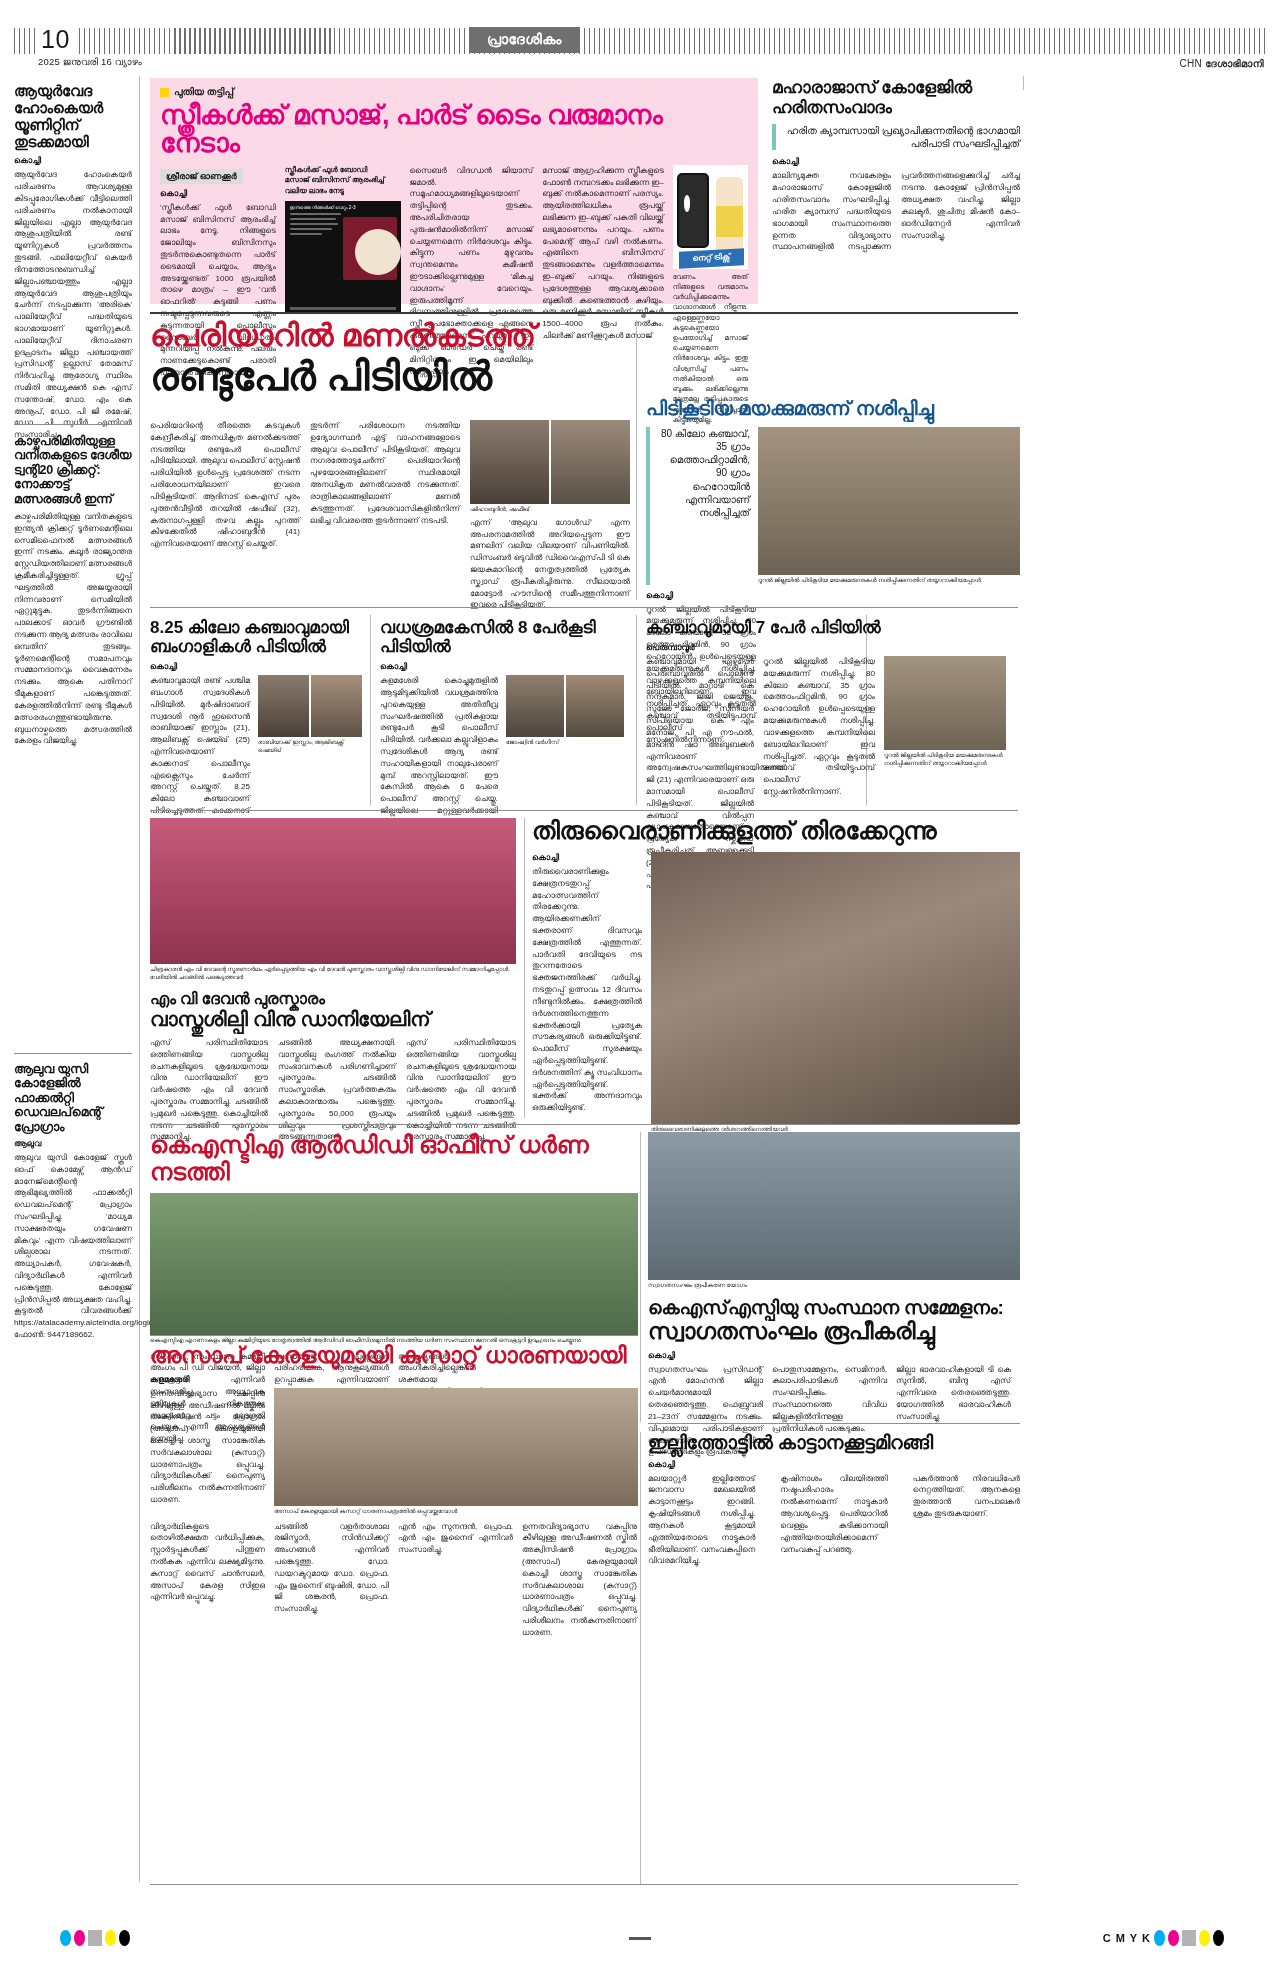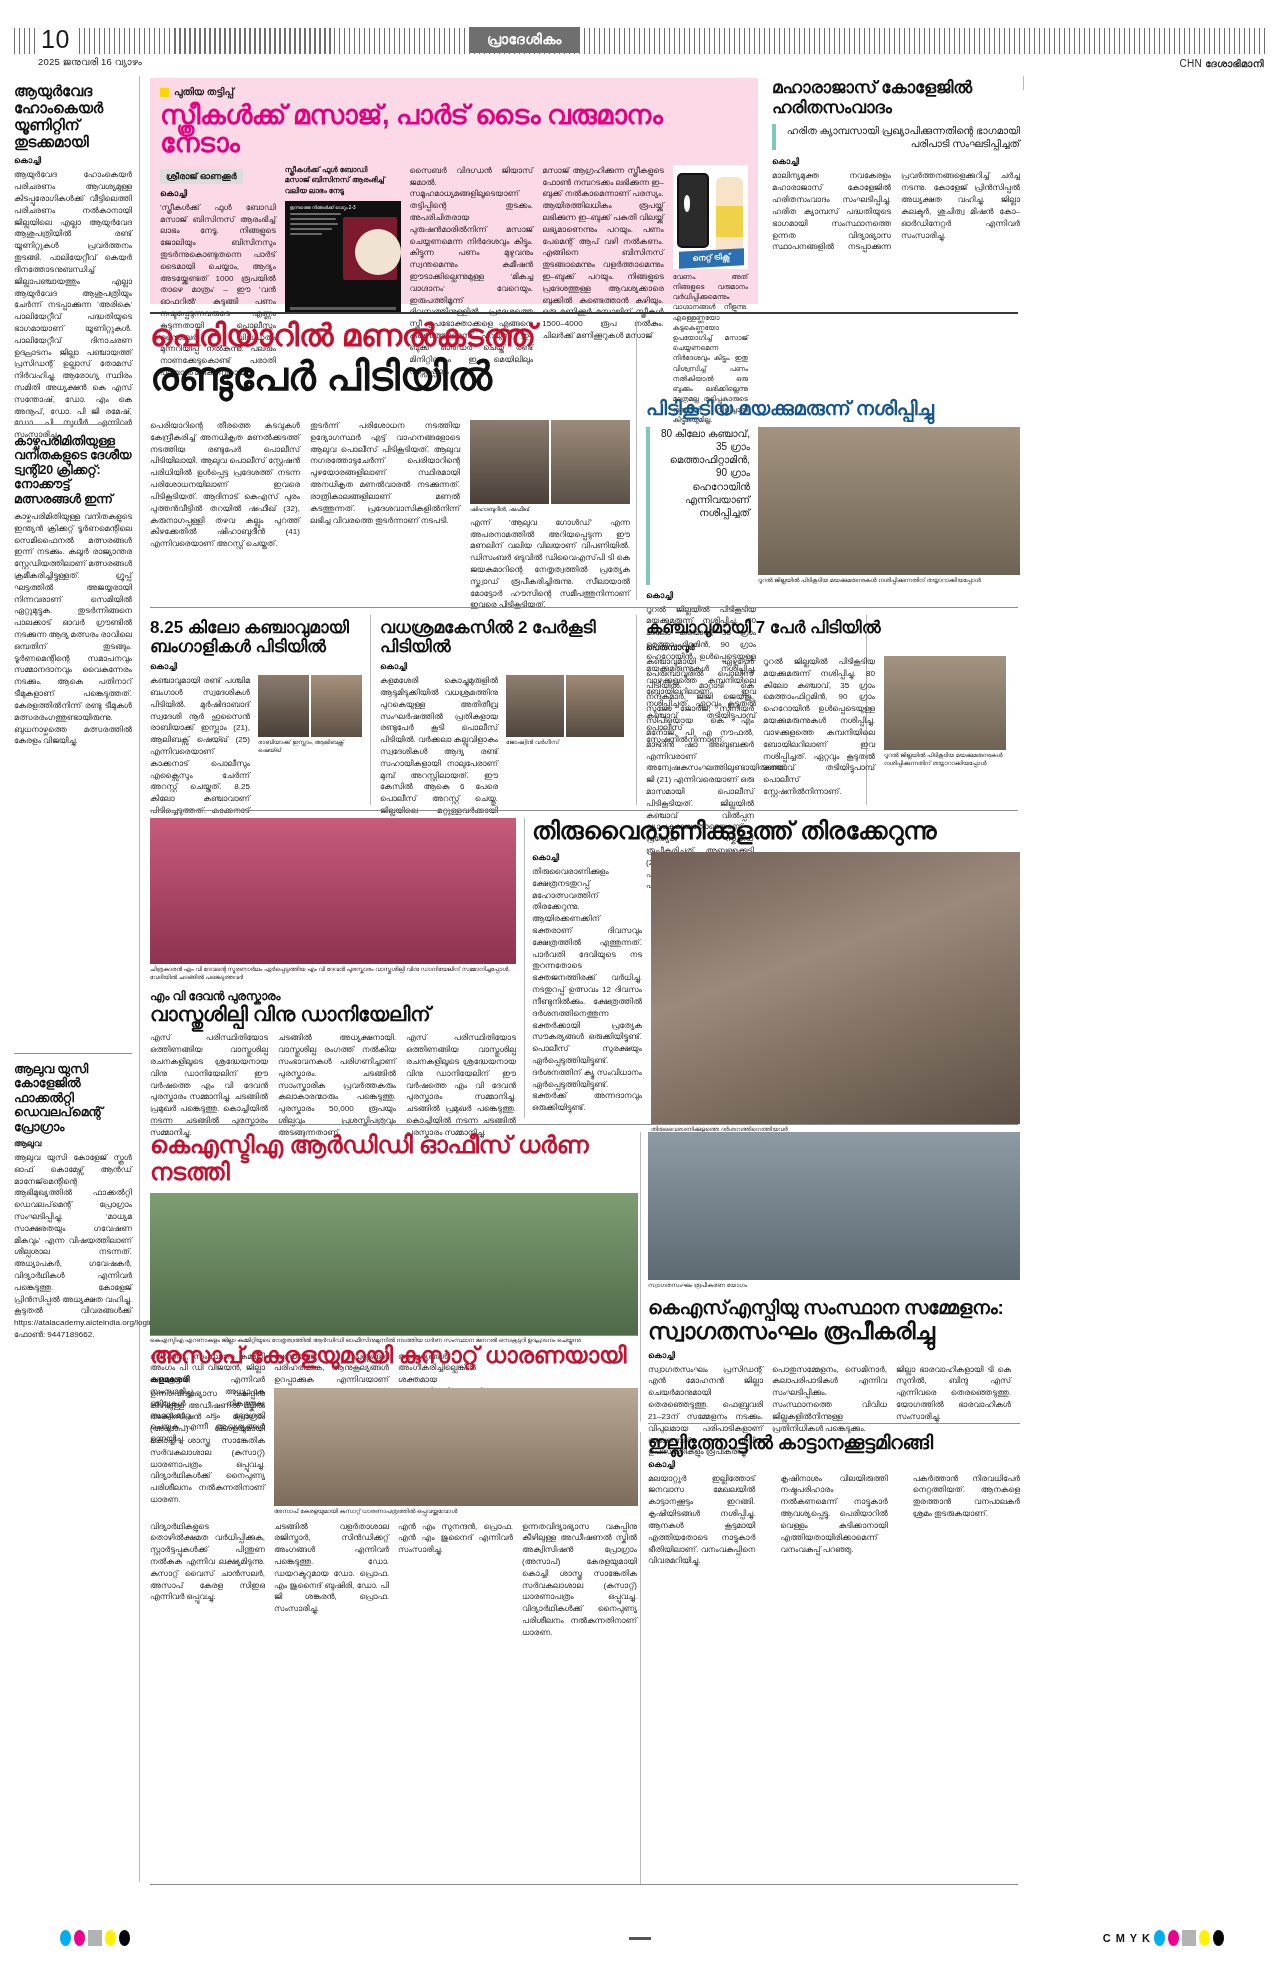--- a/index.html
+++ b/index.html
@@ -280,21 +280,21 @@
         <div style="display:flex;gap:2px;height:62px;">
           <div class="mug" style="flex:1;"></div>
             <div class="mug" style="flex:1;background:linear-gradient(180deg,#a6907a,#5e5246);"></div>
         </div>
         <div class="caption">രാബിയാക്ക് ഇസ്ലാം, ആലിബക്സ് ഷെയ്ഖ്</div>
       </div>
     </div>
   </div>
 
   <div style="position:absolute;left:380px;top:618px;width:248px;">
-    <h2 class="sec">വധശ്രമകേസിൽ 2 പേർകൂടി പിടിയിൽ</h2>
+    <h2 class="sec">വധശ്രമകേസിൽ 8 പേർകൂടി പിടിയിൽ</h2>
     <div class="kicker">കൊച്ചി</div>
     <div style="display:flex;gap:8px;">
       <div class="body-col" style="width:118px;">
           <p class="first">കളമശേരി കൊച്ചുമുരുളിൽ ആടുമിടുക്കിയിൽ വധശ്രമത്തിനു പുറകെയുള്ള അതിതീവ്ര സംഘർഷത്തിൽ പ്രതികളായ രണ്ടുപേർ കൂടി പൊലീസ് പിടിയിൽ. വർക്കലാ കല്ലുവിളാകം സ്വദേശികൾ ആദ്യ രണ്ട് സഹായികളായി നാലുപേരാണ് മുമ്പ് അറസ്റ്റിലായത്. ഈ കേസിൽ ആകെ 6 പേരെ പൊലീസ് അറസ്റ്റ് ചെയ്തു. ജില്ലയിലെ മറ്റുള്ളവർക്കായി അന്വേഷണം പുരോഗമിക്കുന്നു.</p>
         </div>
       <div style="width:118px;">
         <div style="display:flex;gap:2px;height:62px;">
           <div class="mug" style="flex:1;background:linear-gradient(180deg,#8f7f70,#4e453c);"></div>
           <div class="mug" style="flex:1;background:linear-gradient(180deg,#a08a74,#544a40);"></div>
         </div>
@@ -318,21 +318,21 @@
         <div class="caption">റൂറൽ ജില്ലയിൽ പിടികൂടിയ മയക്കുമരുന്നുകൾ നശിപ്പിക്കുന്നതിന് തയ്യാറാക്കിയപ്പോൾ</div>
       </div>
     </div>
   </div>
 
   <div class="hrule" style="left:150px; top:810px; width:868px;"></div>
 
   <div style="position:absolute;left:150px;top:818px;width:366px;">
     <div class="photo ph-stage" style="height:146px;"></div>
     <div class="caption">ചിത്രകാരൻ എം വി ദേവന്റെ സ്മരണാർഥം ഏർപ്പെടുത്തിയ എം വി ദേവൻ പുരസ്കാരം വാസ്തുശില്പി വിനു ഡാനിയേലിന് സമ്മാനിച്ചപ്പോൾ. വേദിയിൽ ചടങ്ങിൽ പങ്കെടുത്തവർ</div>
-    <h2 class="hl" style="font-size:12px;line-height:1.15;margin-top:8px;">എം വി ദേവൻ പുരസ്കാരം</h2>
+    <h2 class="hl" style="font-size:16px;line-height:1.15;margin-top:8px;">എം വി ദേവൻ പുരസ്കാരം</h2>
     <h2 class="hl" style="font-size:20px;line-height:1.15;">വാസ്തുശില്പി വിനു ഡാനിയേലിന്</h2>
     <div style="display:flex;gap:10px;margin-top:6px;">
       <div class="body-col" style="width:118px;">
           <p class="first">എസ് പരിസ്ഥിതിയോട ഒത്തിണങ്ങിയ വാസ്തുശില്പ രചനകളിലൂടെ ശ്രദ്ധേയനായ വിനു ഡാനിയേലിന് ഈ വർഷത്തെ എം വി ദേവൻ പുരസ്കാരം സമ്മാനിച്ചു. ചടങ്ങിൽ പ്രമുഖർ പങ്കെടുത്തു. കൊച്ചിയിൽ നടന്ന ചടങ്ങിൽ പുരസ്കാരം സമ്മാനിച്ചു.</p>
         </div>
       <div class="body-col" style="width:118px;">
           <p class="first">ചടങ്ങിൽ അധ്യക്ഷനായി. വാസ്തുശില്പ രംഗത്ത് നൽകിയ സംഭാവനകൾ പരിഗണിച്ചാണ് പുരസ്കാരം. ചടങ്ങിൽ സാംസ്കാരിക പ്രവർത്തകരും കലാകാരന്മാരും പങ്കെടുത്തു. പുരസ്കാരം 50,000 രൂപയും ശില്പവും പ്രശസ്തിപത്രവും അടങ്ങുന്നതാണ്.</p>
         </div>
       <div class="body-col" style="width:110px;">
           <p class="first">എസ് പരിസ്ഥിതിയോട ഒത്തിണങ്ങിയ വാസ്തുശില്പ രചനകളിലൂടെ ശ്രദ്ധേയനായ വിനു ഡാനിയേലിന് ഈ വർഷത്തെ എം വി ദേവൻ പുരസ്കാരം സമ്മാനിച്ചു. ചടങ്ങിൽ പ്രമുഖർ പങ്കെടുത്തു. കൊച്ചിയിൽ നടന്ന ചടങ്ങിൽ പുരസ്കാരം സമ്മാനിച്ചു.</p>

